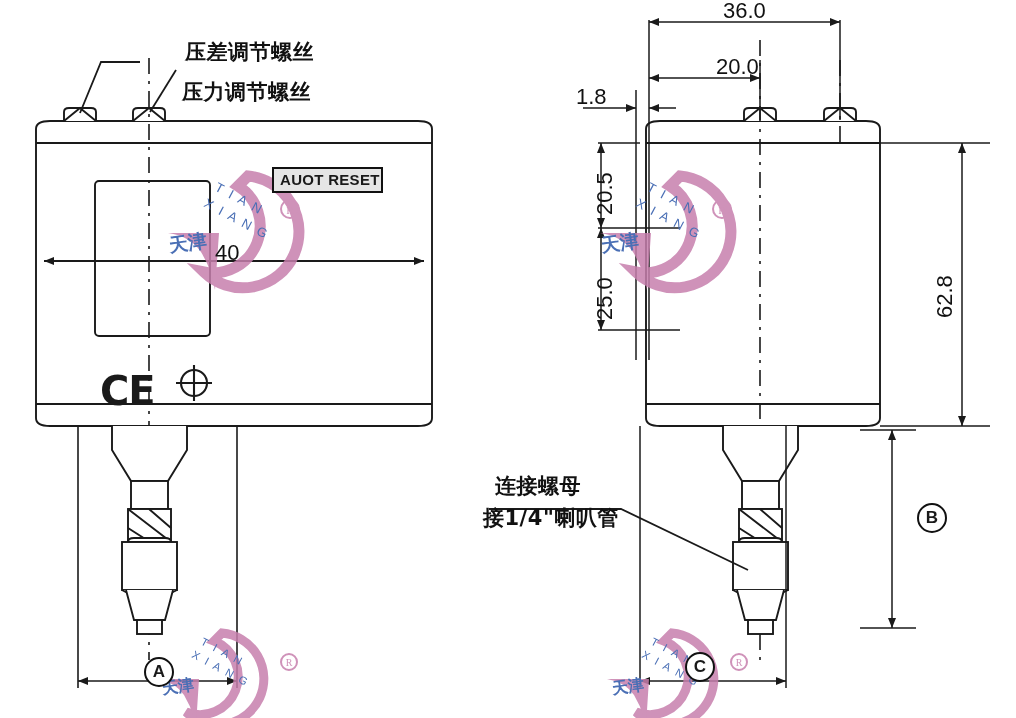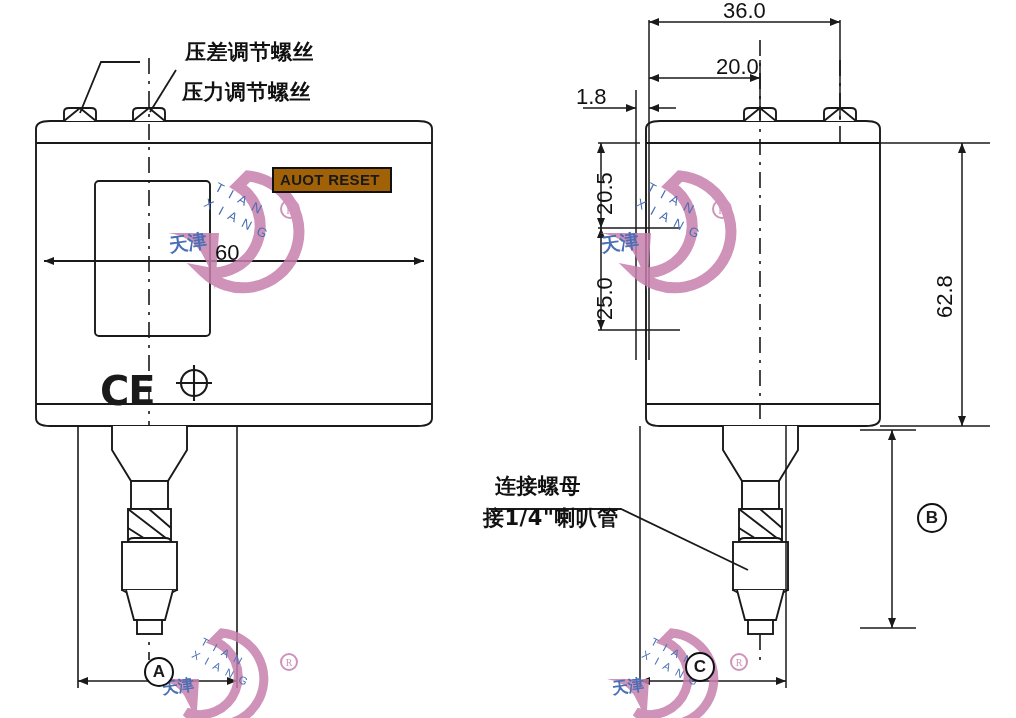--- a/index.html
+++ b/index.html
@@ -12,23 +12,23 @@
   svg{position:absolute;left:0;top:0;width:1016px;height:718px;}
 
   .lbl{
     position:absolute;white-space:nowrap;color:#111;
     font-family:"DejaVu Sans","Liberation Sans",sans-serif;
   }
   .cn{font-weight:700;font-size:21px;letter-spacing:.5px;}
   .dim{font-size:21px;font-weight:400;font-family:"Liberation Sans",sans-serif;}
   .dim-v{transform-origin:0 0;}
   .badge{
-    position:absolute;border:2px solid #111;background:#a16207;
+    position:absolute;border:2px solid #111;background:#e5e5e5;
     font-size:15px;font-weight:700;letter-spacing:.3px;
-    padding:2px 10px 3px 6px;font-family:"Liberation Sans",sans-serif;
+    padding:2px 1px 3px 6px;font-family:"Liberation Sans",sans-serif;
   }
   .circ{
     position:absolute;width:26px;height:26px;border:2.5px solid #111;border-radius:50%;
     background:#fff;display:flex;align-items:center;justify-content:center;
     font-size:17px;font-weight:700;font-family:"Liberation Sans",sans-serif;
   }
   .ce{position:absolute;font-size:40px;font-weight:700;font-family:"DejaVu Sans",sans-serif;
       letter-spacing:-1px;line-height:1;}
   .dimnum{font-size:22px;}
 </style>
@@ -225,21 +225,21 @@
   </svg>
 
   <div class="lbl cn" style="left:157px;top:38px;margin-left:28px;">压差调节螺丝</div>
 
   <div class="lbl cn" style="left:182px;top:78px;">压力调节螺丝</div>
 
   <div class="badge" style="left:272px;top:167px;">AUOT RESET</div>
 
   <div class="ce" style="left:100px;top:355px;margin-top:16px;">CE</div>
 
-  <div class="lbl dim dimnum" style="left:215px;top:240px;">60</div>
+  <div class="lbl dim dimnum" style="left:215px;top:240px;">40</div>
 
   <div class="lbl dim dimnum" style="left:723px;top:-2px;">36.0</div>
 
   <div class="lbl dim dimnum" style="left:672px;top:54px;margin-left:44px;">20.0</div>
 
   <div class="lbl dim dimnum" style="left:576px;top:84px;">1.8</div>
 
   <div class="lbl dim dimnum dim-v" style="left:592px;top:215px;transform:rotate(-90deg);">20.5</div>
 
   <div class="lbl dim dimnum dim-v" style="left:592px;top:320px;transform:rotate(-90deg);">25.0</div>

